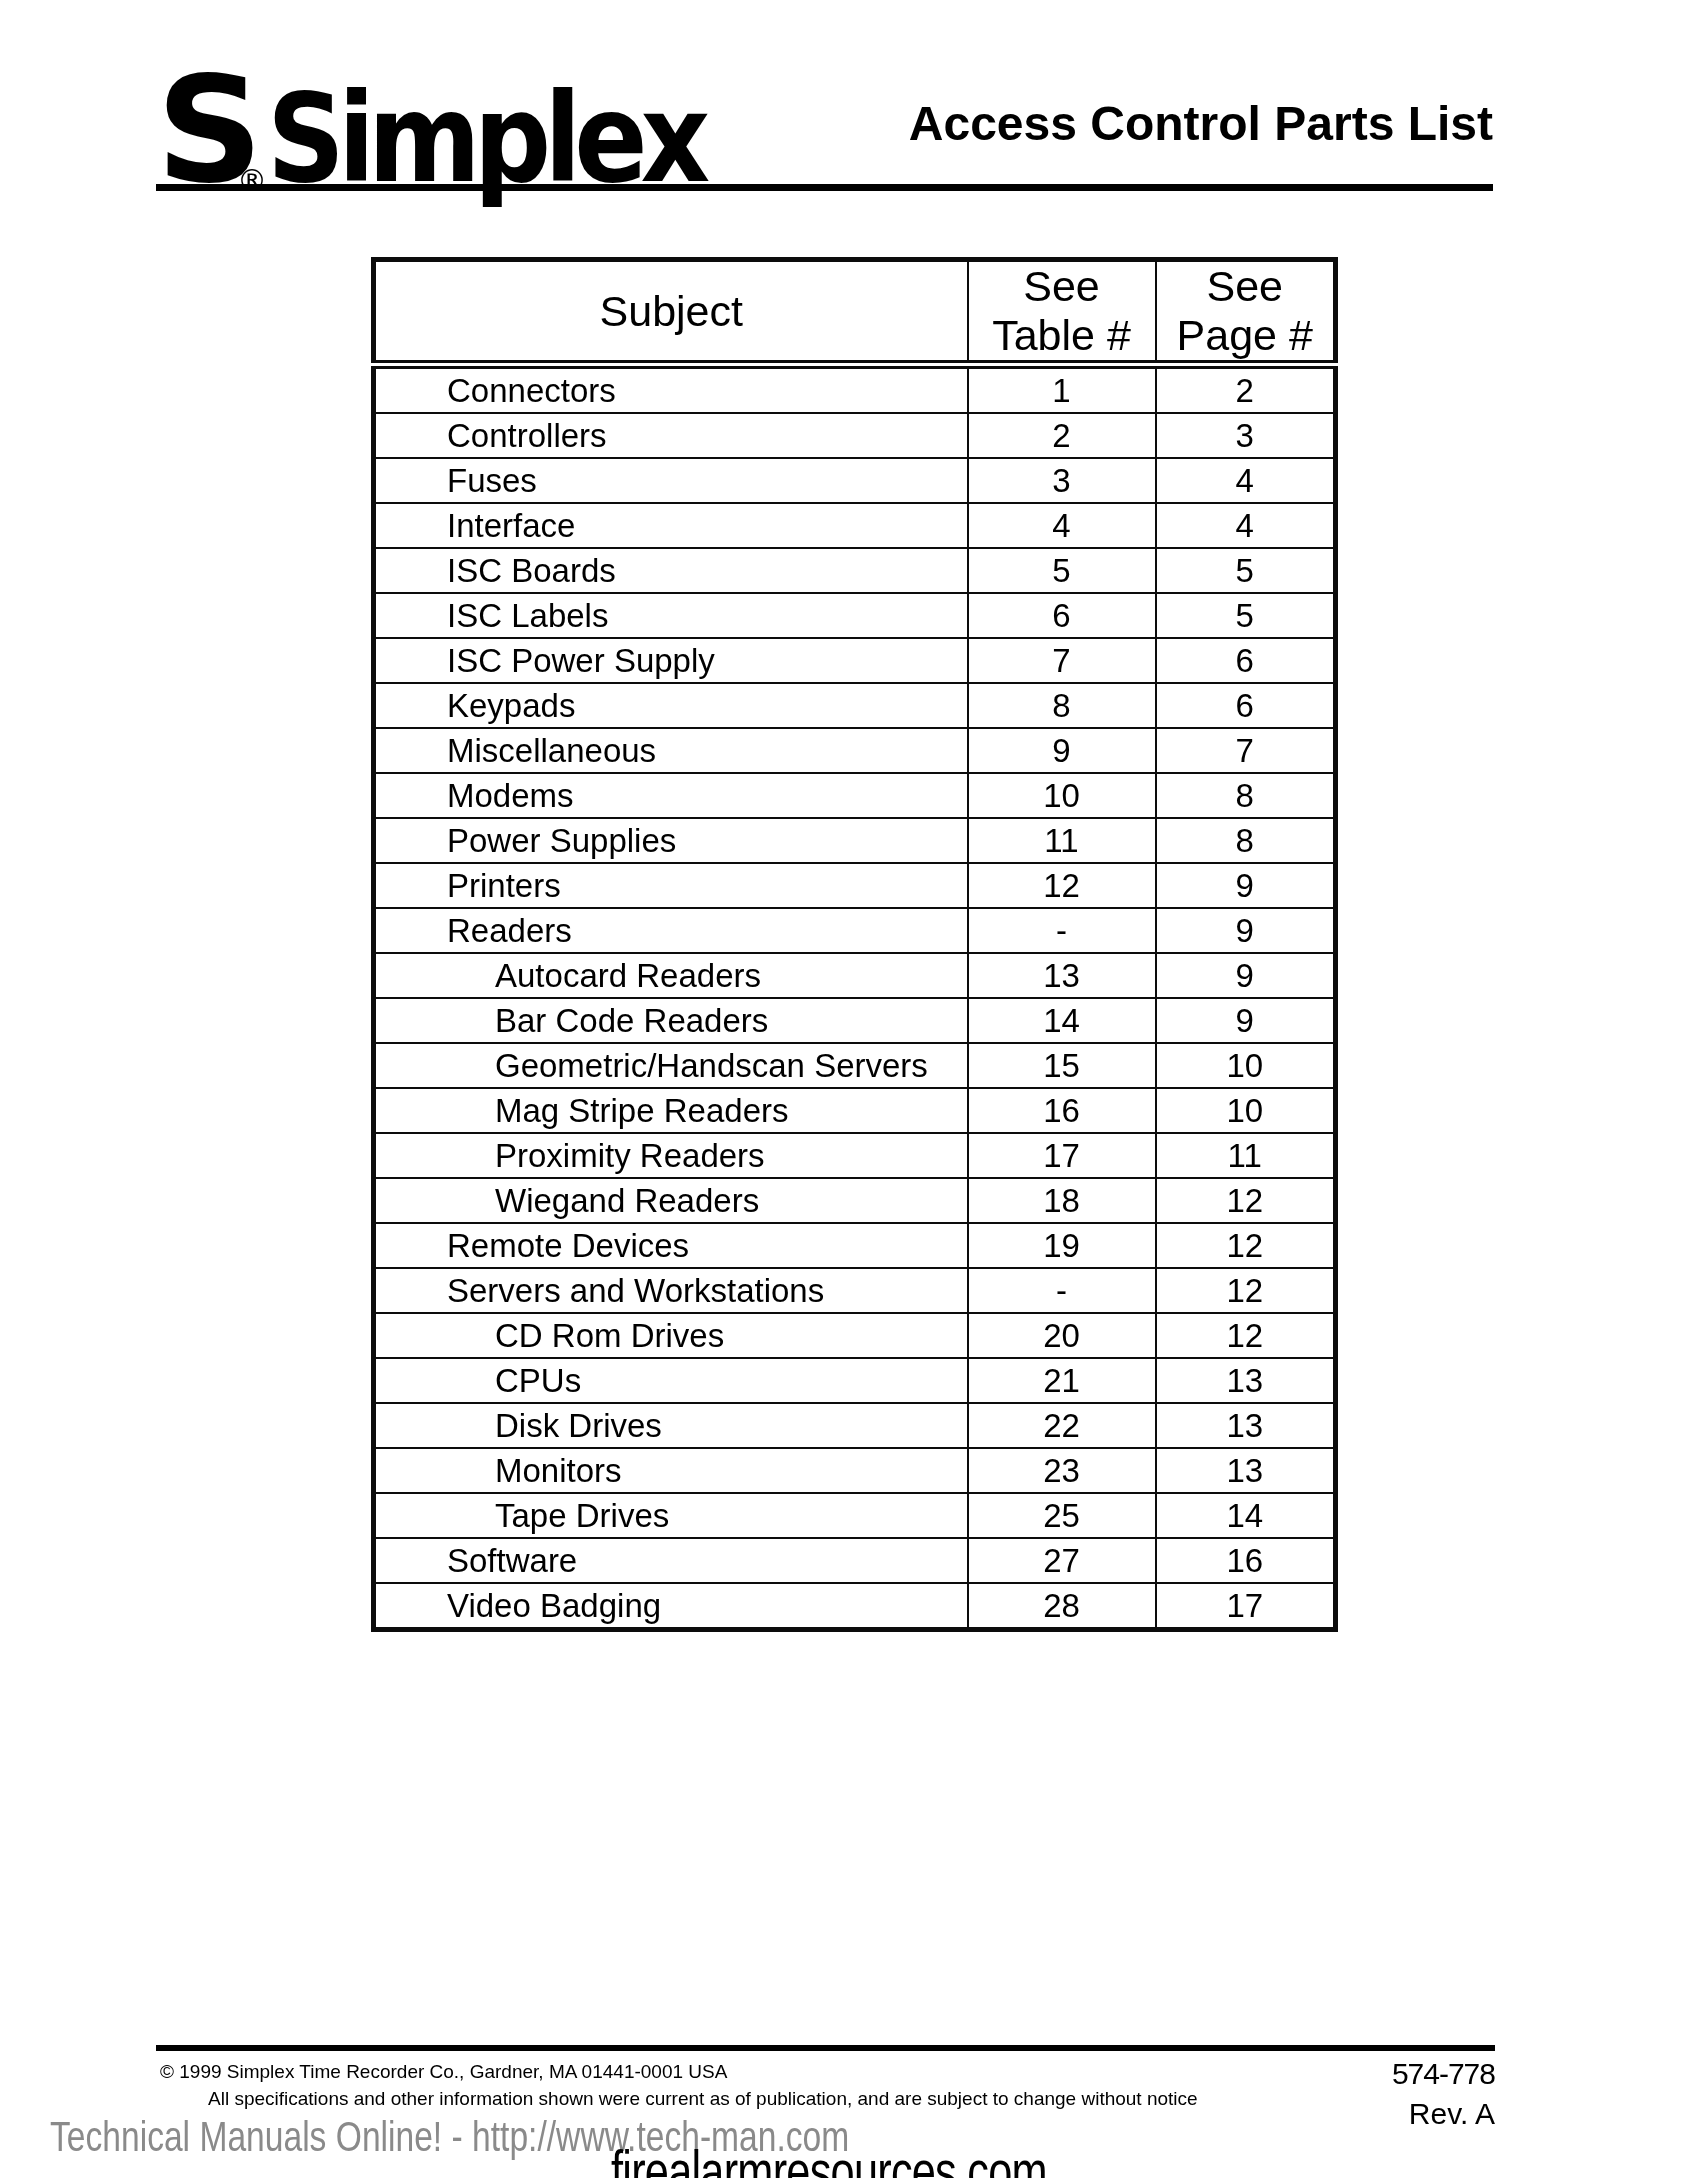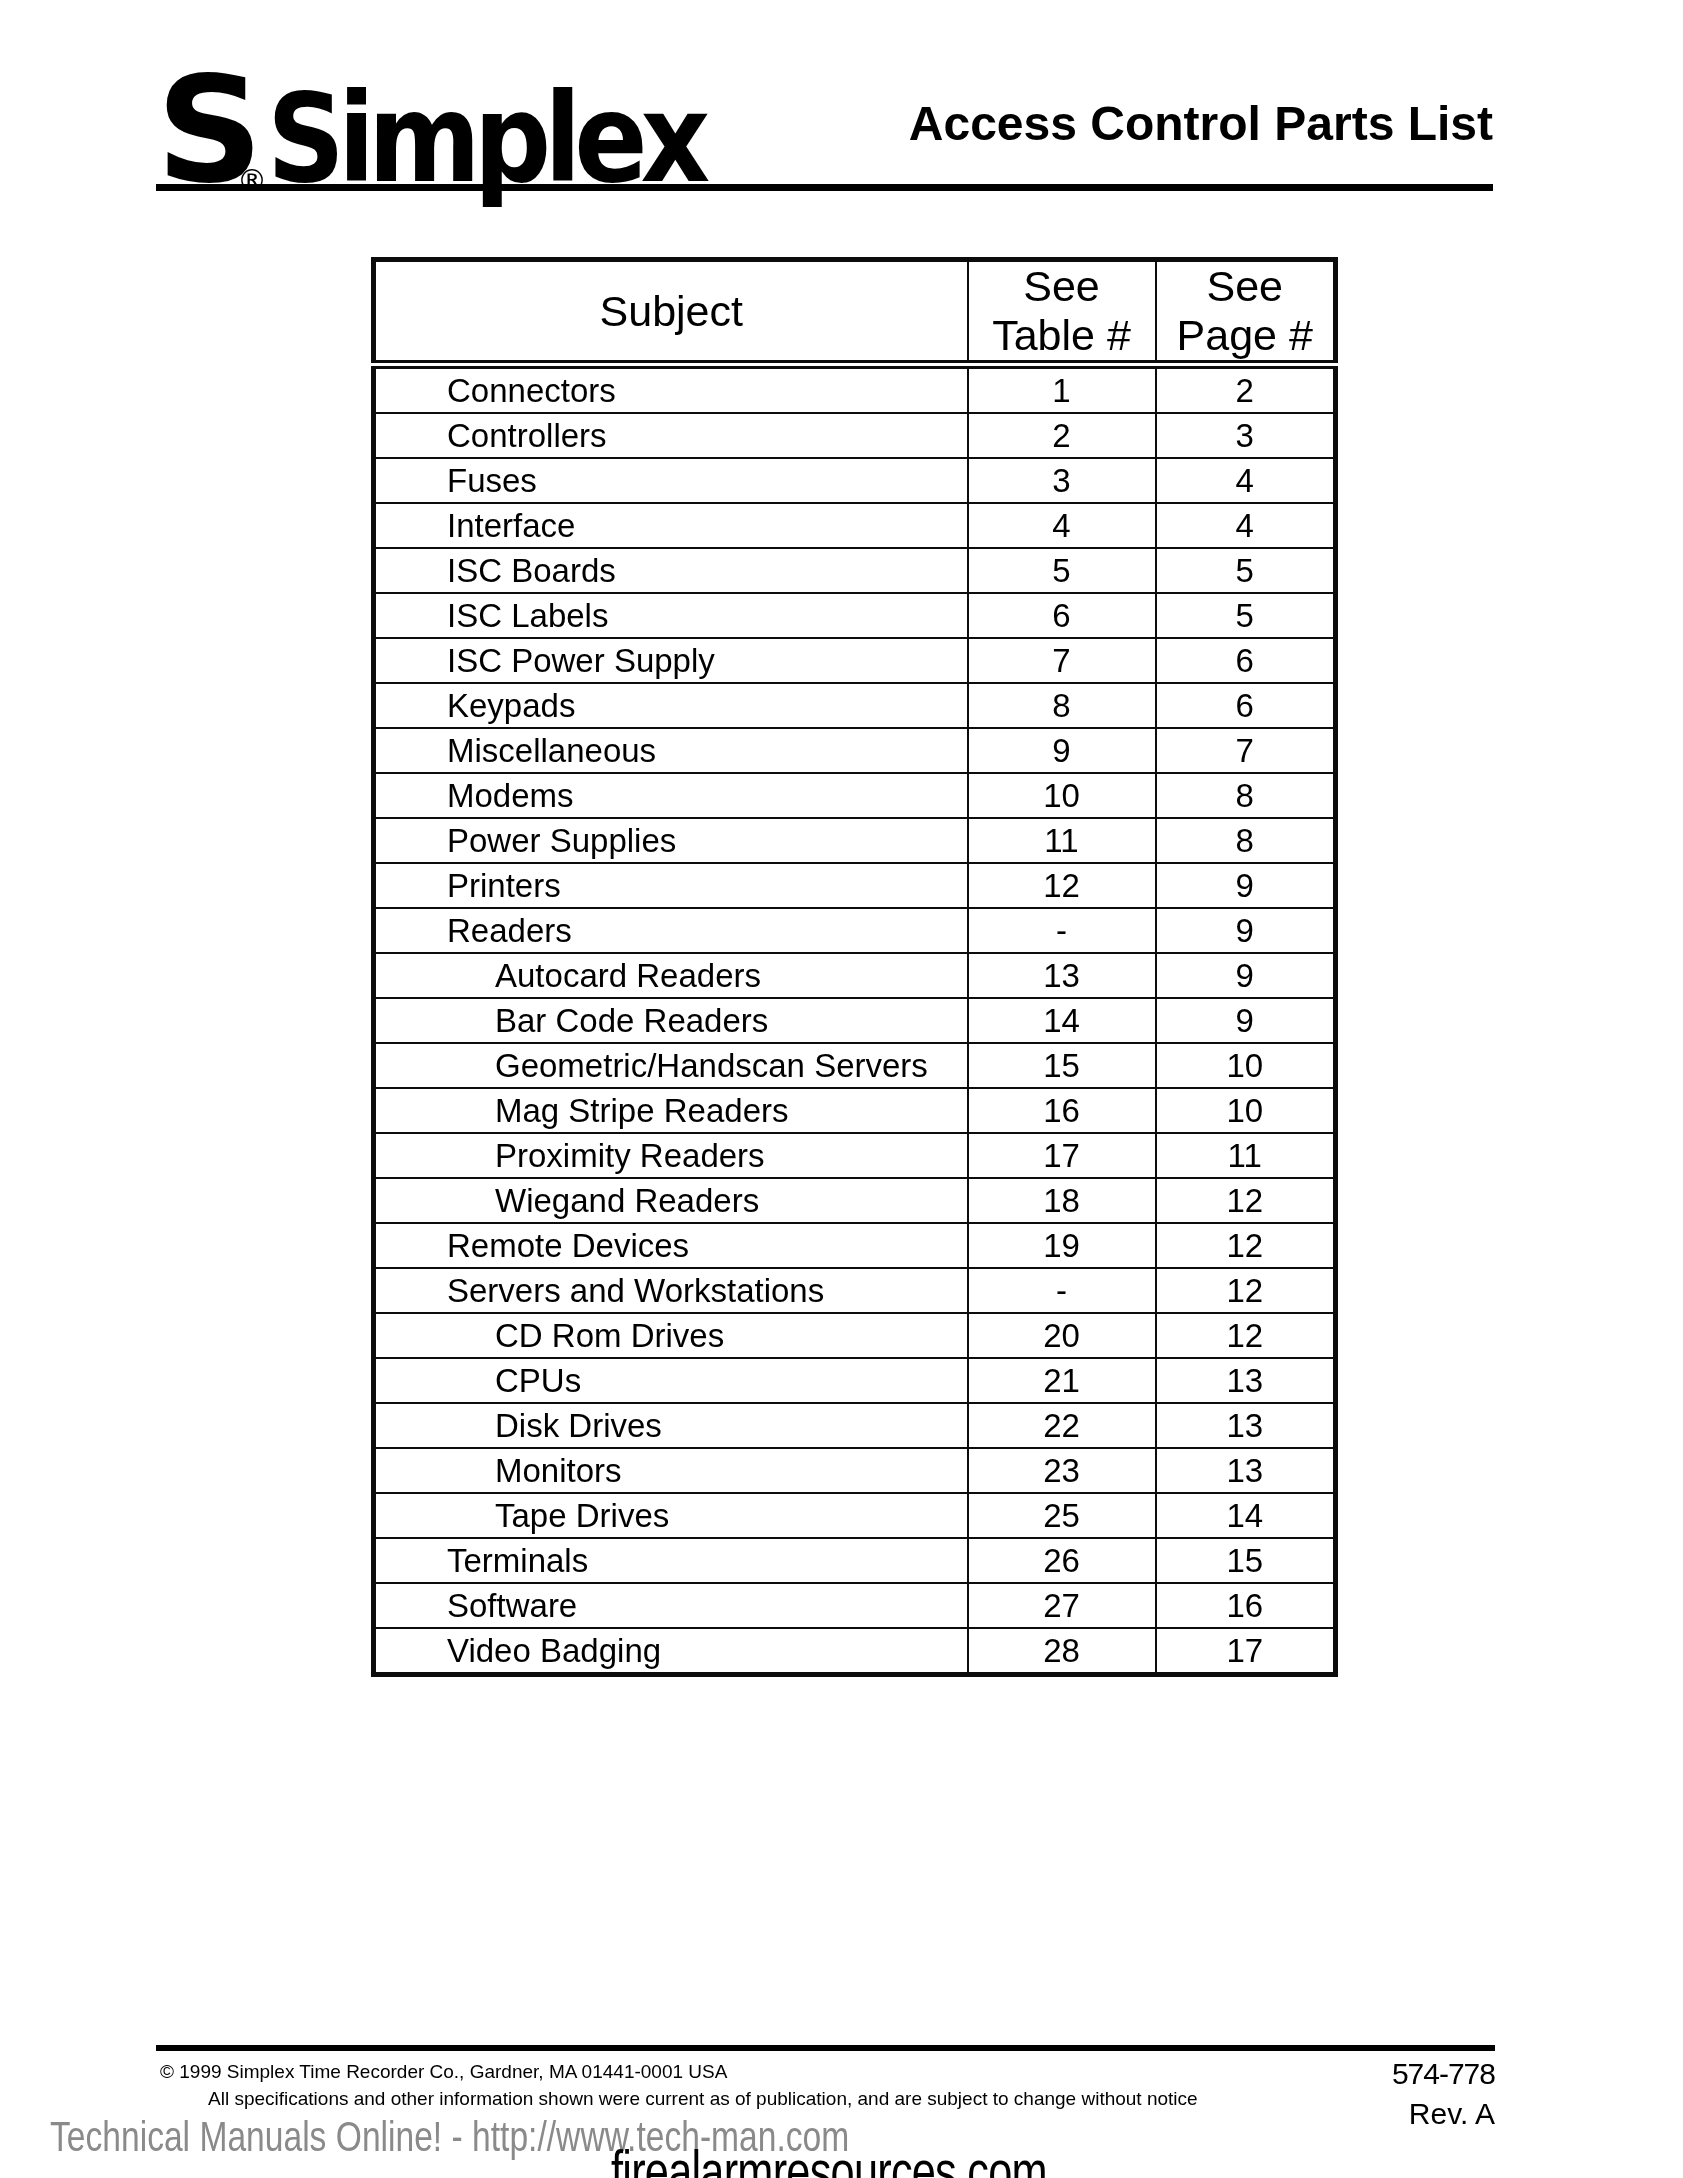--- a/index.html
+++ b/index.html
@@ -211,25 +211,20 @@
         <td class="c-subject indent">Monitors</td>
         <td class="c-num">23</td>
         <td class="c-num">13</td>
       </tr>
       <tr>
         <td class="c-subject indent">Tape Drives</td>
         <td class="c-num">25</td>
         <td class="c-num">14</td>
       </tr>
       <tr>
-        <td class="c-subject">Terminals</td>
-        <td class="c-num">26</td>
-        <td class="c-num">15</td>
-      </tr>
-      <tr>
         <td class="c-subject">Software</td>
         <td class="c-num">27</td>
         <td class="c-num">16</td>
       </tr>
       <tr>
         <td class="c-subject">Video Badging</td>
         <td class="c-num">28</td>
         <td class="c-num">17</td>
       </tr>
     </tbody>

